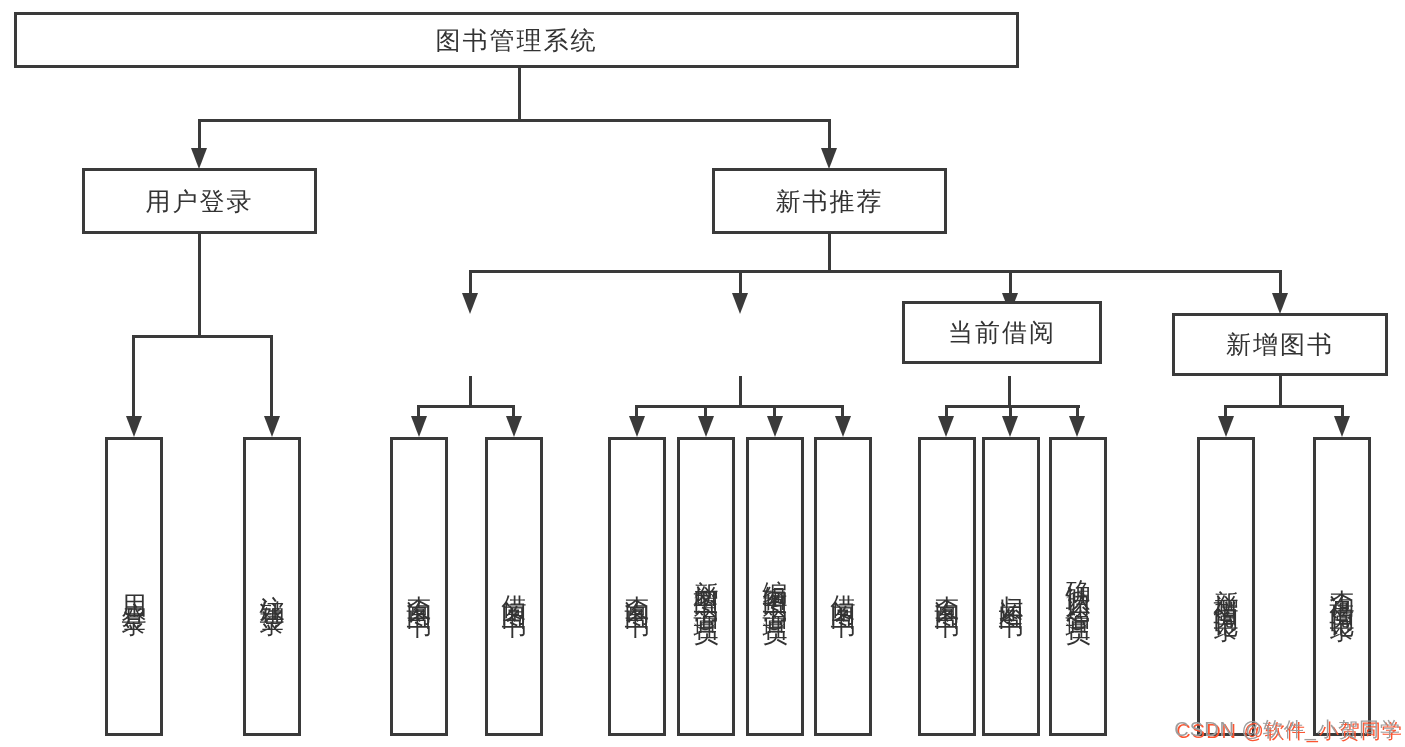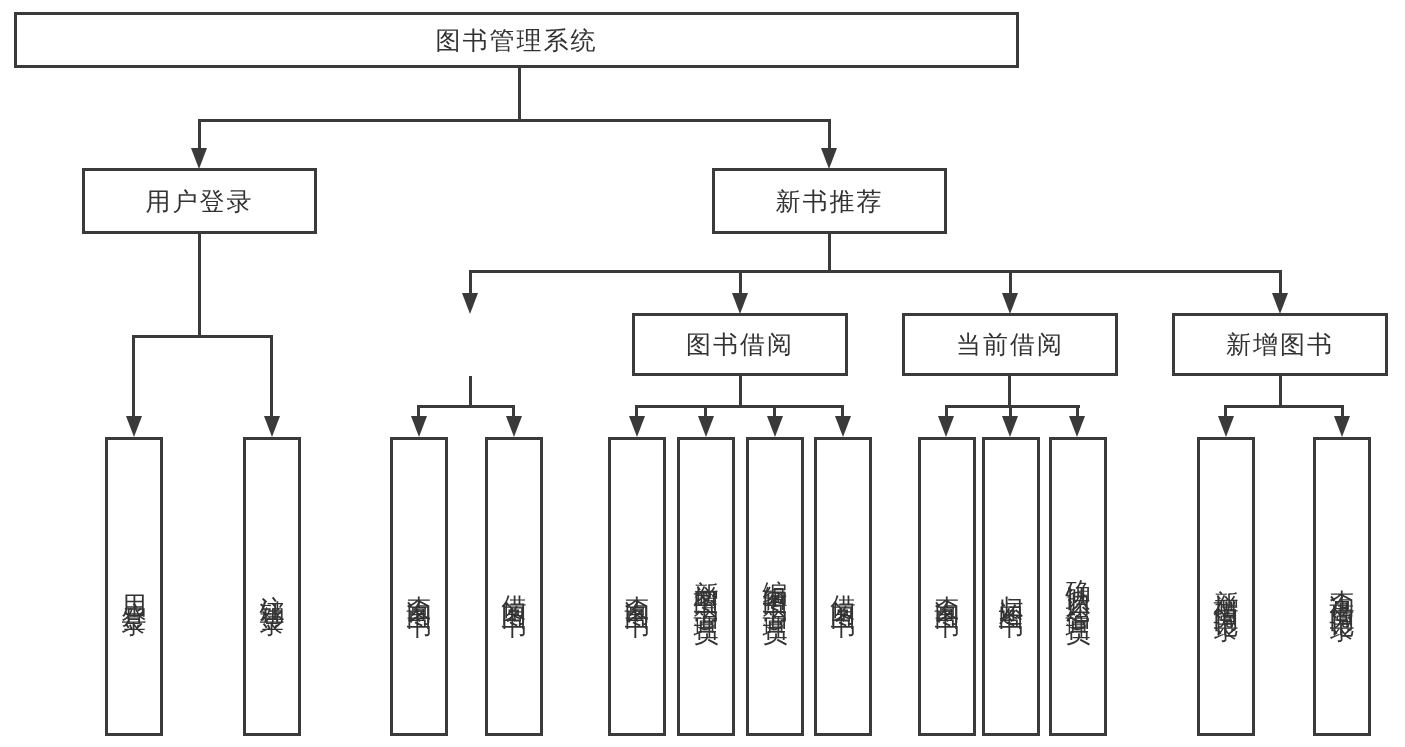--- a/index.html
+++ b/index.html
@@ -119,24 +119,21 @@
     <span>图书管理系统</span>
   </div>
 
   <div class="hbox" style="left:82px;top:168px;width:235px;height:66px">
     <span>用户登录</span>
   </div>
   <div class="hbox" style="left:712px;top:168px;width:235px;height:66px">
     <span>新书推荐</span>
   </div>
 
-  <div class="hbox" style="left:632px;top:313px;width:216px;height:63px">
-    <span>图书借阅</span>
-  </div>
-  <div class="hbox" style="left:902px;top:313px;width:216px;height:63px">
+  <div class="hbox" style="left:902px;top:301px;width:200px;height:63px">
     <span>当前借阅</span>
   </div>
   <div class="hbox" style="left:1172px;top:313px;width:216px;height:63px">
     <span>新增图书</span>
   </div>
 
   <div class="vbox" style="left:105px">
     <span class="vtext">用户登录</span>
   </div>
   <div class="vbox" style="left:243px">
@@ -173,14 +170,15 @@
     <span class="vtext">确认归还（管理员）</span>
   </div>
 
   <div class="vbox" style="left:1197px">
     <span class="vtext">新增借阅记录</span>
   </div>
   <div class="vbox" style="left:1313px">
     <span class="vtext">查询借阅记录</span>
   </div>
 
+  <div class="watermark">CSDN @软件_小贺同学</div>
 
 </div>
 
 </body></html>

